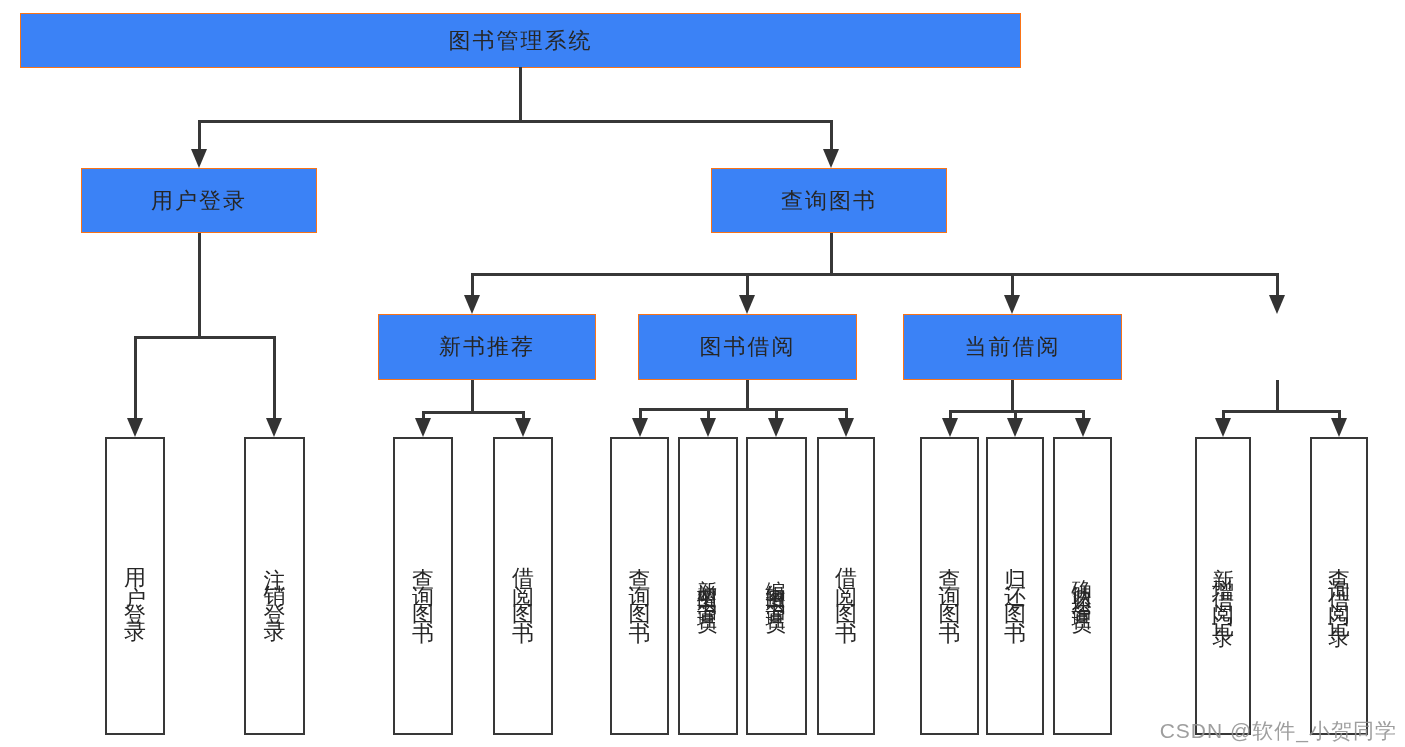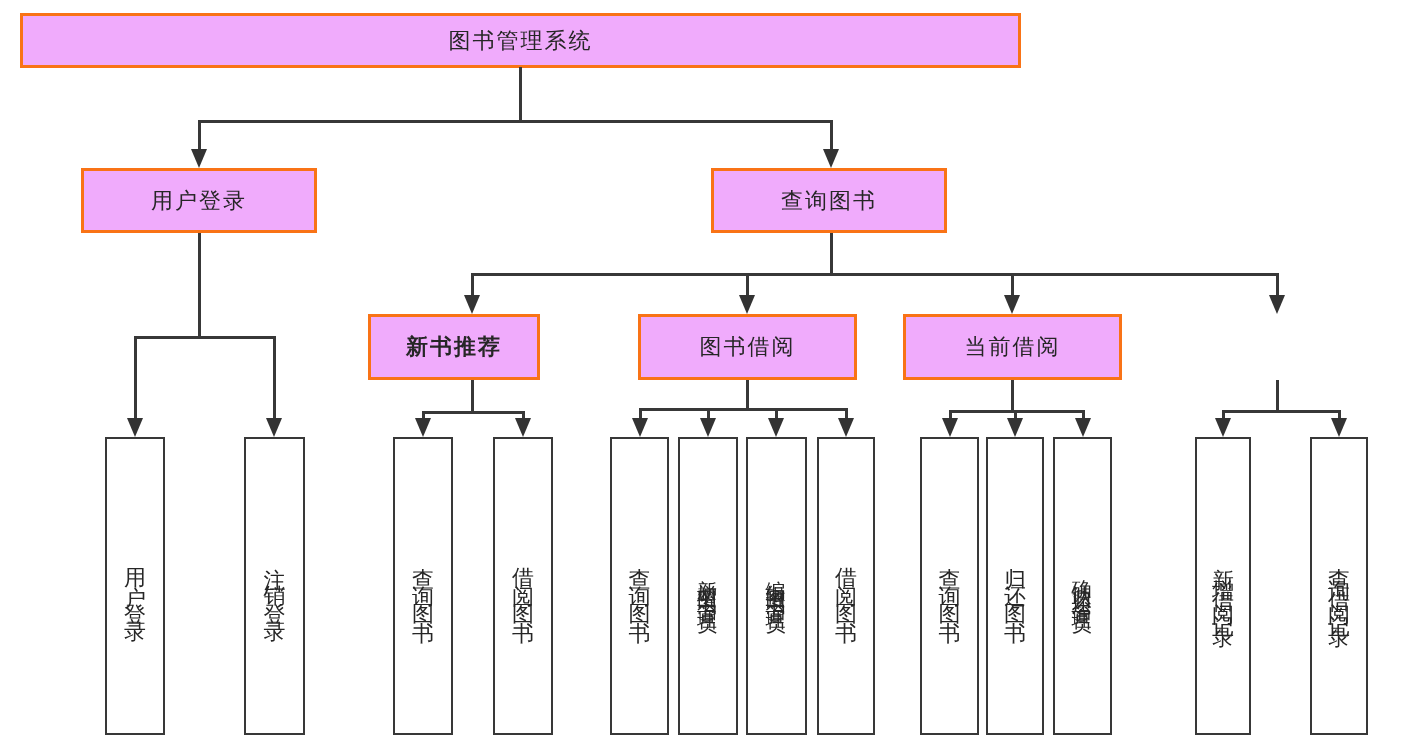--- a/index.html
+++ b/index.html
@@ -1,22 +1,22 @@
 <!DOCTYPE html>
 <html><head>
 <meta charset="utf-8">
 <style>
   html,body { margin:0; padding:0; background:#ffffff; }
   .stage {
     position:relative; width:1405px; height:747px; background:#ffffff;
     font-family:"Liberation Sans", sans-serif; color:#262626; overflow:hidden;
   }
   .node {
-    position:absolute; box-sizing:border-box; background:#f0abfc;
-    border:3px solid #f97316; display:flex; align-items:center; justify-content:center;
+    position:absolute; box-sizing:border-box; background:#3b82f6;
+    border:1px solid #f97316; display:flex; align-items:center; justify-content:center;
     font-size:22px; letter-spacing:2px; white-space:nowrap;
   }
   .leaf {
     position:absolute; box-sizing:border-box; background:#ffffff;
     border:2px solid #383838; display:flex; align-items:center; justify-content:center;
     writing-mode:vertical-rl; font-size:22px;
   }
   .v4 { letter-spacing:18px; }
   .v6 { letter-spacing:12px; }
   .v9 { letter-spacing:5px; font-size:20px; }
@@ -59,21 +59,21 @@
   <div class="ln" style="left:471px; top:273px; width:807px; height:3px;"></div>
   <div class="ln" style="left:471px; top:273px; width:3px; height:24px;"></div>
   <div class="ar" style="left:464px; top:295px;"></div>
   <div class="ln" style="left:746px; top:273px; width:3px; height:24px;"></div>
   <div class="ar" style="left:739px; top:295px;"></div>
   <div class="ln" style="left:1011px; top:273px; width:3px; height:24px;"></div>
   <div class="ar" style="left:1004px; top:295px;"></div>
   <div class="ln" style="left:1276px; top:273px; width:3px; height:24px;"></div>
   <div class="ar" style="left:1269px; top:295px;"></div>
 
-  <div class="node" style="left:368px; top:314px; width:172px; height:66px;font-weight:bold;">新书推荐</div>
+  <div class="node" style="left:378px; top:314px; width:218px; height:66px;">新书推荐</div>
   <div class="node" style="left:903px; top:314px; width:219px; height:66px;">当前借阅</div>
   <div class="node" style="left:638px; top:314px; width:219px; height:66px;">图书借阅</div>
 
   <div class="ln" style="left:471px; top:380px; width:3px; height:31px;"></div>
   <div class="ln" style="left:422px; top:411px; width:102px; height:3px;"></div>
   <div class="ln" style="left:422px; top:411px; width:3px; height:9px;"></div>
   <div class="ar" style="left:415px; top:418px;"></div>
   <div class="ln" style="left:522px; top:411px; width:3px; height:9px;"></div>
   <div class="ar" style="left:515px; top:418px;"></div>
 
@@ -115,14 +115,15 @@
   <div class="leaf v9" style="left:746px; top:437px; width:61px; height:298px;">编辑图书（管理员）</div>
   <div class="leaf v4" style="left:817px; top:437px; width:58px; height:298px;">借阅图书</div>
 
   <div class="leaf v4" style="left:920px; top:437px; width:59px; height:298px;">查询图书</div>
   <div class="leaf v4" style="left:986px; top:437px; width:58px; height:298px;">归还图书</div>
   <div class="leaf v9" style="left:1053px; top:437px; width:59px; height:298px;">确认归还（管理员）</div>
 
   <div class="leaf v6" style="left:1195px; top:437px; width:56px; height:298px;">新增借阅记录</div>
   <div class="leaf v6" style="left:1310px; top:437px; width:58px; height:298px;">查询借阅记录</div>
 
+  <div class="wm">CSDN @软件_小贺同学</div>
 
 </div>
 
 </body></html>

